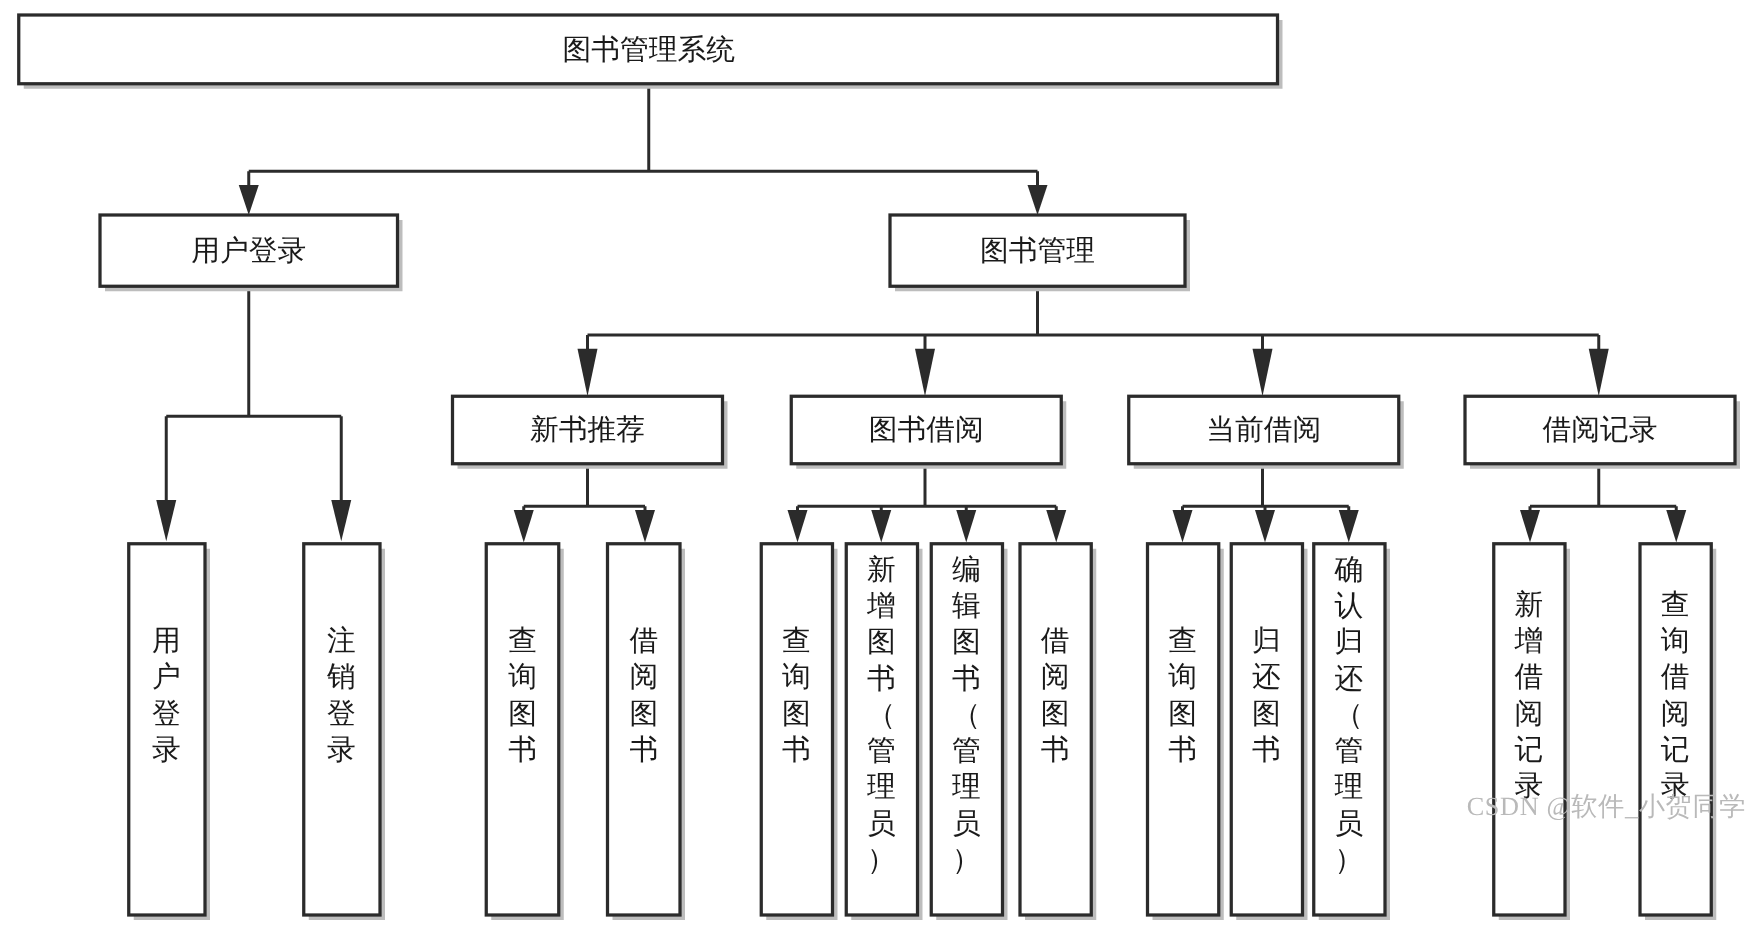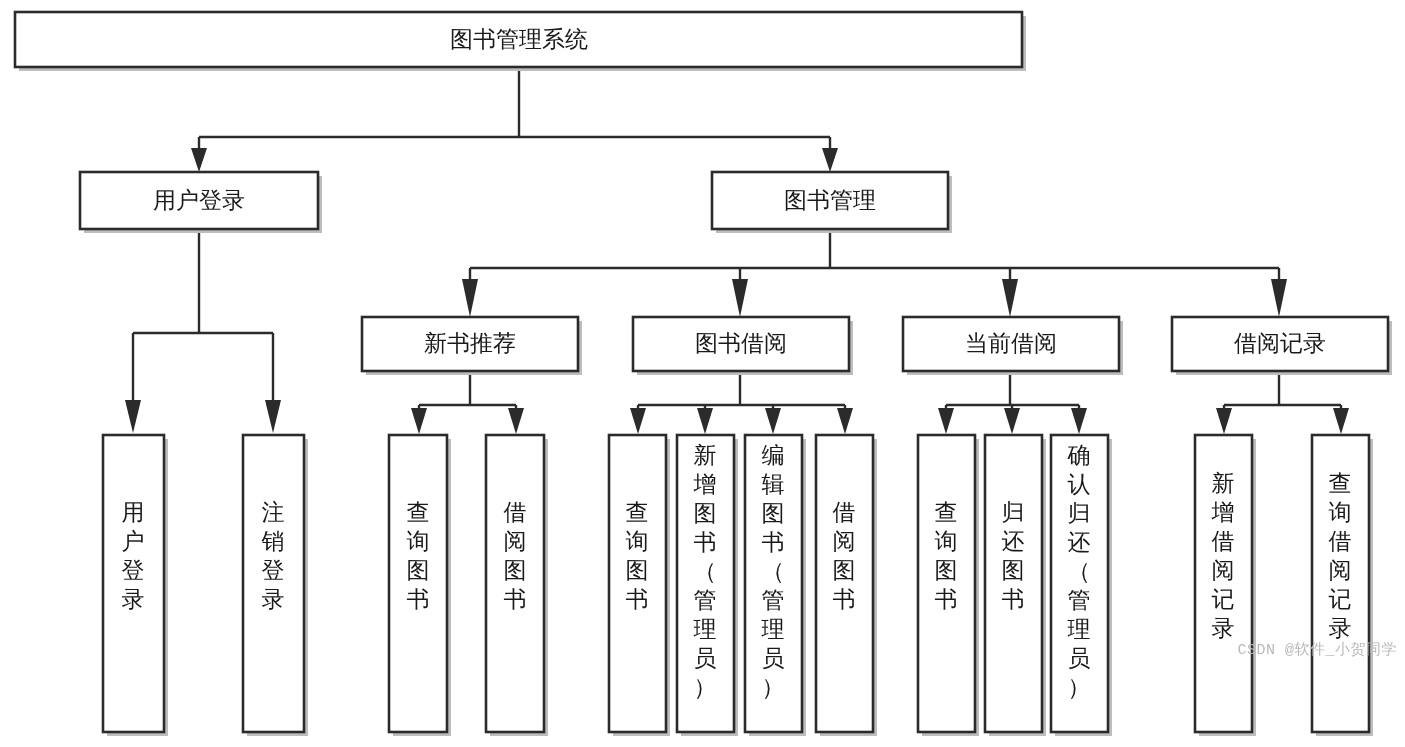--- a/index.html
+++ b/index.html
@@ -54,22 +54,22 @@
   .node-label-v {
     font-family: "Liberation Sans", sans-serif;
     font-size: 23px;
     fill: #1a1a1a;
     text-anchor: middle;
   }
   .watermark-text {
     position: absolute;
     right: 8px;
     bottom: 6px;
-    font-family: Liberation Mono, monospace;
-    font-size: 15px;
+    font-family: Liberation Serif, serif;
+    font-size: 21px;
     color: #b9b9b9;
     white-space: nowrap;
     letter-spacing: 0.5px;
     user-select: none;
   }
 </style>
 </head>
 <body>
 
 <div id="diagram-root">

